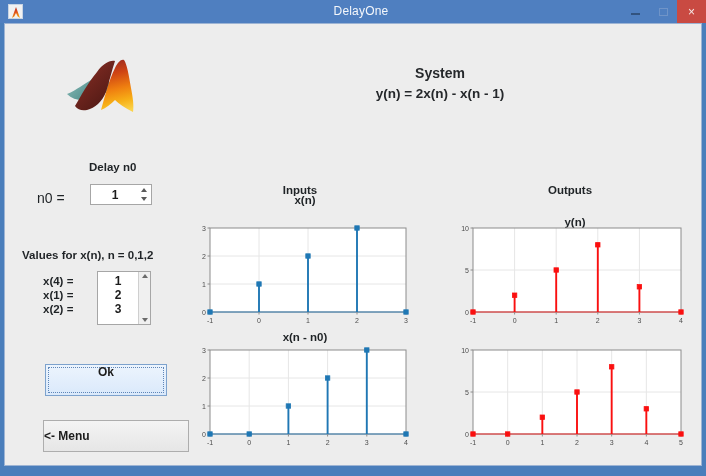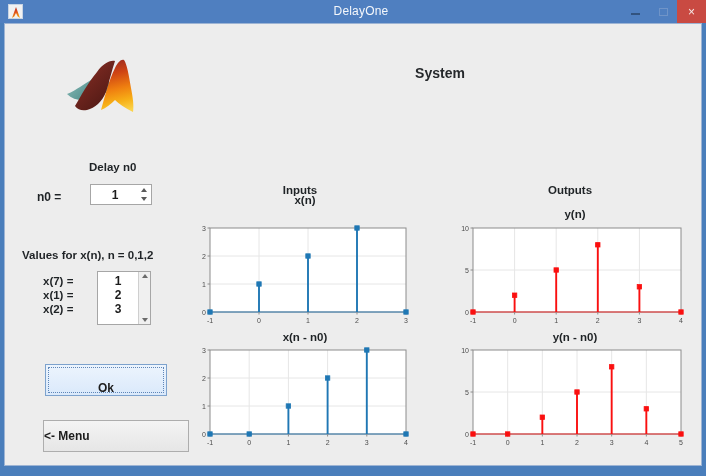--- a/index.html
+++ b/index.html
@@ -84,21 +84,21 @@
     font-size: 13.5px; font-weight: bold; color: #25282b;
   }
 
   
   #delay-label {
     position: absolute; left: 60px; top: 137px;
     font-size: 11.5px; font-weight: bold; color: #1f2326; padding-left: 24px;
   }
   #n0-label {
     position: absolute; left: 32px; top: 166px;
-    font-size: 12px; font-weight: bold; color: #1f2326;
+    font-size: 14px; font-weight: normal; color: #1f2326;
   }
   #n0-spinner {
     position: absolute; left: 85px; top: 160px;
     width: 62px; height: 21px;
     background: #ffffff;
     border: 1px solid #a6a6a6;
     box-sizing: border-box;
   }
   #n0-value {
     position: absolute; left: 0; top: 3px; width: 48px;
@@ -166,21 +166,21 @@
     border-left: 3.5px solid transparent;
     border-right: 3.5px solid transparent;
     border-top: 4px solid #6b6b6b;
   }
   #btn-ok {
     position: absolute; left: 40px; top: 340px;
     width: 122px; height: 32px;
     background: linear-gradient(#ecf4fd,#dae9fb);
     border: 1px solid #7da2cd;
     box-sizing: border-box;
-    display: flex; align-items: flex-end; justify-content: center;
+    display: flex; align-items: flex-start; justify-content: center;
   }
   #btn-ok .inner {
     position: absolute; left: 2px; top: 2px; right: 2px; bottom: 2px;
     border: 1px dotted #5f86b8;
   }
   #btn-ok .lbl,
   #btn-menu .lbl {
     font-size: 12px; font-weight: bold; color: #1c1c1c;
     position: relative;
   }
@@ -202,21 +202,21 @@
   #head-inputs  { left: 235px; top: 160px; width: 120px; }
   #head-outputs { left: 505px; top: 160px; width: 120px; }
 
   .plot-title {
     position: absolute;
     font-size: 11.5px; font-weight: bold; color: #1f2326;
     text-align: center;
   }
   #title-xn    { left: 240px; top: 170px; width: 120px; }
   #title-xnn0  { left: 240px; top: 307px; width: 120px; }
-  #title-yn    { left: 510px; top: 184px; width: 120px; }
+  #title-yn    { left: 510px; top: 192px; width: 120px; }
   #title-ynn0  { left: 510px; top: 307px; width: 120px; }
 
   .plot { position: absolute; }
   .plot svg { display: block; }
 </style>
 </head>
 <body>
 
 <div id="window">
 
@@ -259,34 +259,35 @@
             <stop offset="100%" stop-color="#fbd34a"></stop>
           </linearGradient>
         </defs>
         <path d="M4 40 C14 36 20 30 30 25 C38 21 44 24 48 32 C44 40 34 44 24 46 C16 47 9 45 4 40 Z" fill="url(#gTeal)" opacity="0.95"></path>
         <path d="M12 52 C18 42 24 30 34 18 C40 10 46 6 52 7 C49 16 46 28 43 38 C39 48 32 54 24 56 C19 57 15 56 12 52 Z" fill="url(#gDark)"></path>
         <path d="M38 56 C42 42 46 26 52 14 C55 8 58 5 61 6 C64 10 66 22 68 34 C70 44 71 52 70 58 C62 54 56 50 52 46 C48 50 43 54 38 56 Z" fill="url(#gHot)"></path>
       </svg>
     </div>
 
     <div id="system-title">System</div>
+    <div id="system-eq">y(n) = 2x(n) - x(n - 1)</div>
 
     <div id="delay-label">Delay n0</div>
     <div id="n0-label">n0 =</div>
     <div id="n0-spinner">
       <div id="n0-value">1</div>
       <div id="n0-arrows">
         <div class="tri-up"></div>
         <div class="tri-down"></div>
       </div>
     </div>
 
     <div id="values-label">Values for x(n), n = 0,1,2</div>
     <div id="xvals-labels">
-      <div>x(7) =</div>
+      <div>x(4) =</div>
       <div>x(1) =</div>
       <div>x(2) =</div>
     </div>
     <div id="xvals-list">
       <div class="rows">
         <div>1</div>
         <div>2</div>
         <div>3</div>
       </div>
       <div id="xvals-scroll">
@@ -302,21 +303,20 @@
     <div id="btn-menu">
       <span class="lbl">&lt;- Menu</span>
     </div>
 
     <div class="section-head" id="head-inputs">Inputs</div>
     <div class="section-head" id="head-outputs">Outputs</div>
 
     <div class="plot-title" id="title-xn">x(n)</div>
     <div class="plot-title" id="title-xnn0">x(n - n0)</div>
     <div class="plot-title" id="title-yn">y(n)</div>
-    <div class="plot-title" id="title-ynn0">y(n - n0)</div>
 
     <div class="plot" id="plot0" style="left:195px; top:198px;">
         <svg width="210" height="104" viewBox="0 0 210 104">
           <rect x="10" y="6" width="196" height="84" fill="#ffffff"></rect>
           <line x1="59" y1="6" x2="59" y2="90" stroke="#e6e6e6" stroke-width="1"></line>
           <line x1="108" y1="6" x2="108" y2="90" stroke="#e6e6e6" stroke-width="1"></line>
           <line x1="157" y1="6" x2="157" y2="90" stroke="#e6e6e6" stroke-width="1"></line>
           <line x1="10" y1="62" x2="206" y2="62" stroke="#e6e6e6" stroke-width="1"></line>
           <line x1="10" y1="34" x2="206" y2="34" stroke="#e6e6e6" stroke-width="1"></line>
           <rect x="10" y="6" width="196" height="84" fill="none" stroke="#8c8c8c" stroke-width="1"></rect>

